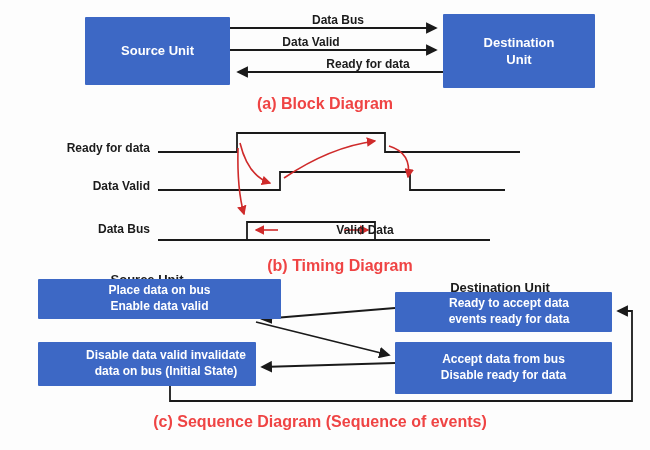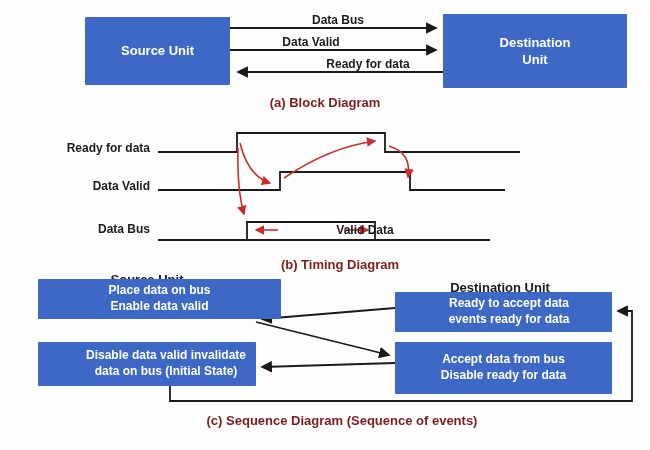--- a/index.html
+++ b/index.html
@@ -16,21 +16,21 @@
     background:var(--box-blue);
     color:#fff;
     display:flex;flex-direction:column;align-items:center;justify-content:center;
     font-weight:bold;font-size:12.5px;line-height:1.32;text-align:center;
     border-radius:1px;
   }
   .bluebox span{display:block;white-space:nowrap;}
   .lbl{position:absolute;font-size:12px;font-weight:bold;color:#1b1b1b;white-space:nowrap;}
   .lbl.center{transform:translateX(-50%);}
   .lbl.right{text-align:right;}
-  .caption{position:absolute;transform:translateX(-50%);font-size:13px;font-weight:bold;color:#7f1d1d;white-space:nowrap;}
+  .caption{position:absolute;transform:translateX(-50%);font-size:16px;font-weight:bold;color:#ef4444;white-space:nowrap;}
   .stroke-line{stroke:var(--line);stroke-width:1.8;fill:none;}
   .stroke-red{stroke:var(--arrow-red);stroke-width:1.6;fill:none;}
   .fill-line{fill:var(--line);}
   .fill-red{fill:var(--arrow-red);}
 </style>
 </head>
 <body>
 
 <div class="canvas">
 
@@ -62,21 +62,21 @@
 
     <path class="stroke-line" marker-end="url(#mB)" d="M395,308 L262,319"></path>
     <path class="stroke-line" marker-end="url(#mB)" d="M256,322 L389,355"></path>
     <path class="stroke-line" marker-end="url(#mB)" d="M395,363 L262,367"></path>
     <path class="stroke-line" marker-end="url(#mB)" d="M170,386 V401 H632 V311 H618"></path>
   </svg>
 
   <div class="bluebox" style="left:85px;top:17px;width:145px;height:68px;font-size:13px;">
     <span>Source Unit</span>
   </div>
-  <div class="bluebox" style="left:443px;top:14px;width:184px;height:74px;font-size:13px;">
+  <div class="bluebox" style="left:443px;top:14px;width:152px;height:74px;font-size:13px;">
     <span>Destination</span>
     <span>Unit</span>
   </div>
   <div class="lbl center" style="left:338px;top:13px;">Data Bus</div>
   <div class="lbl center" style="left:311px;top:35px;">Data Valid</div>
   <div class="lbl center" style="left:368px;top:57px;">Ready for data</div>
   <div class="caption" style="left:325px;top:95px;">(a) Block Diagram</div>
 
   <div class="lbl right" style="left:0;top:141px;width:150px;">Ready for data</div>
   <div class="lbl right" style="left:0;top:179px;width:150px;">Data Valid</div>
@@ -97,15 +97,15 @@
   </div>
   <div class="bluebox" style="left:395px;top:292px;width:217px;height:40px;font-size:12px;padding-left:11px;">
     <span>Ready to accept data</span>
     <span>events ready for data</span>
   </div>
   <div class="bluebox" style="left:395px;top:342px;width:217px;height:52px;font-size:12px;">
     <span>Accept data from bus</span>
     <span>Disable ready for data</span>
   </div>
 
-  <div class="caption" style="left:342px;top:413px;">(c) Sequence Diagram (Sequence of events)</div>
+  <div class="caption" style="left:320px;top:413px;">(c) Sequence Diagram (Sequence of events)</div>
 
 </div>
 
 </body></html>

